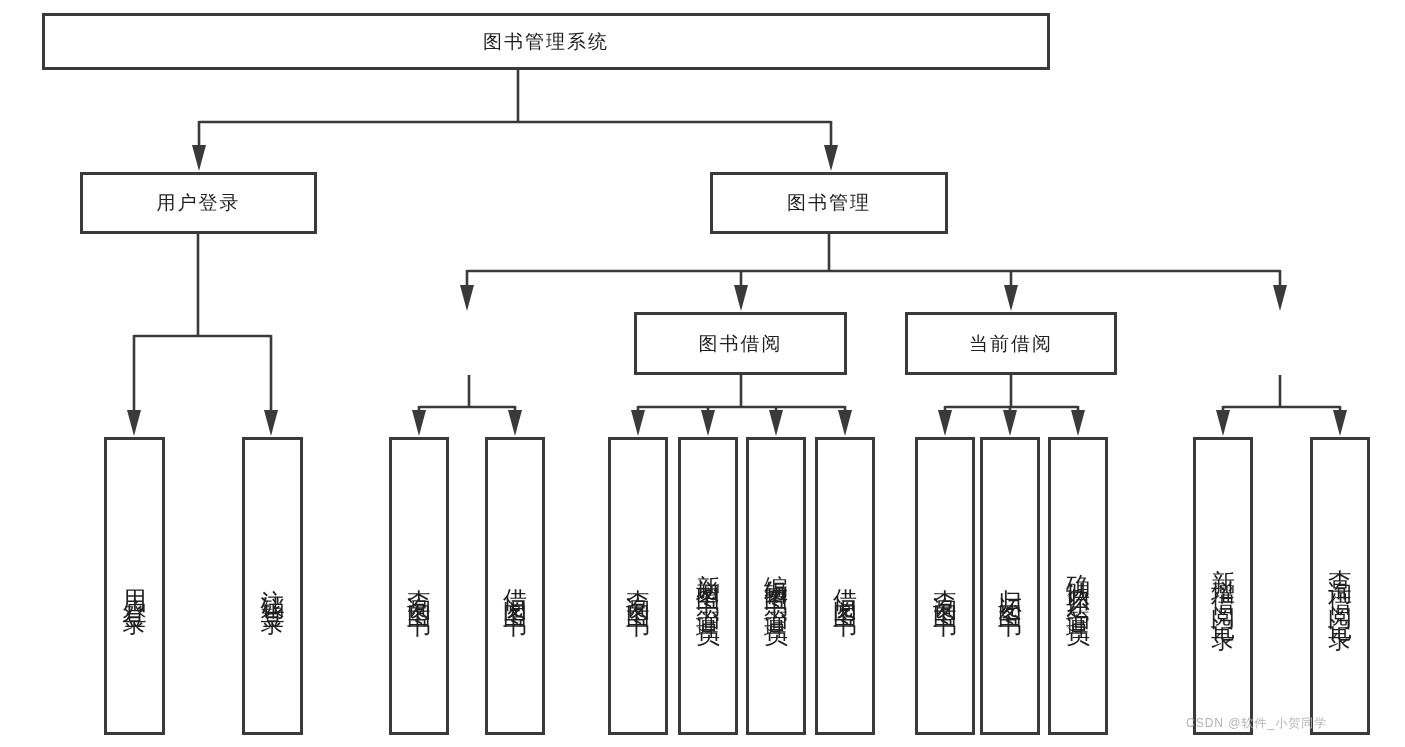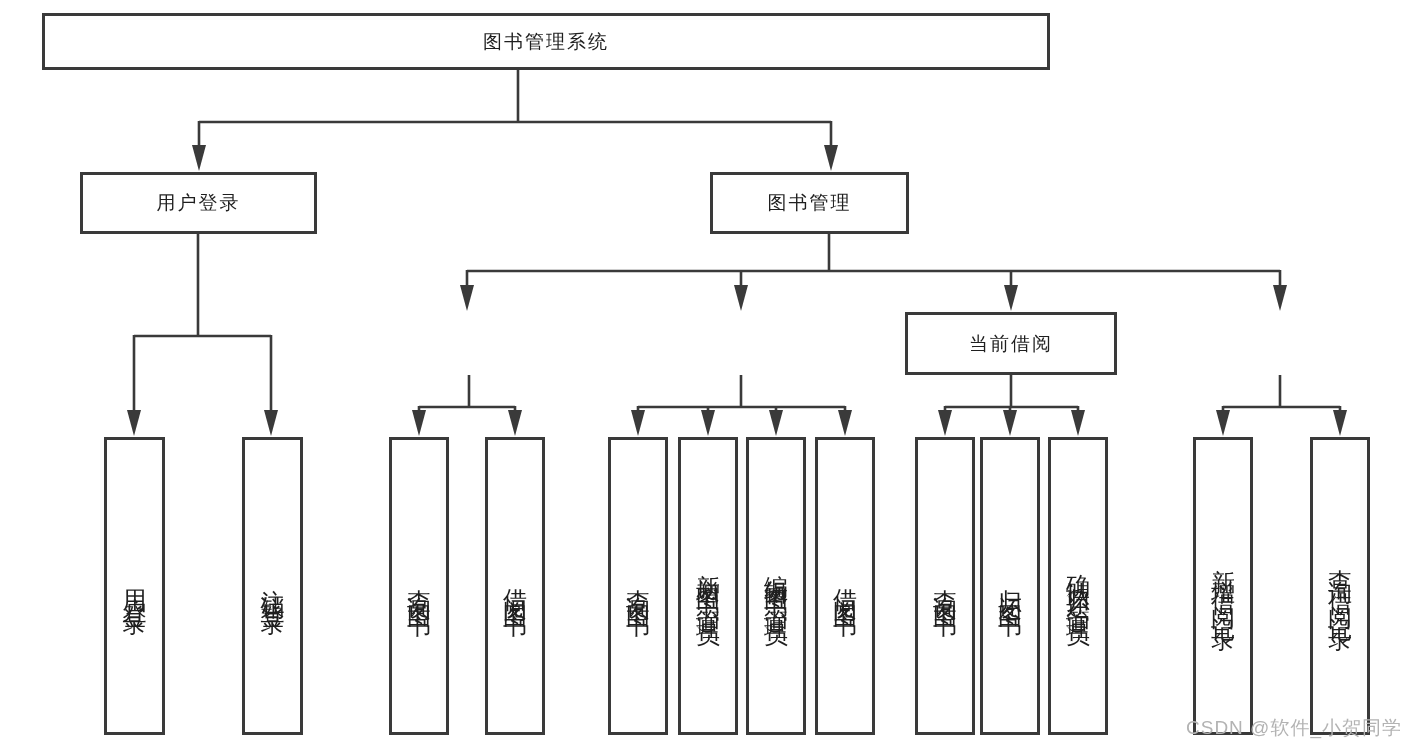--- a/index.html
+++ b/index.html
@@ -34,21 +34,21 @@
     line-height: 1;
     font-size: 24px;
     letter-spacing: 8px;
   }
   .v-box.med span { letter-spacing: 12px; }
   .v-box.long span { letter-spacing: 7px; }
   #watermark {
     position: absolute;
     left: 1186px;
     top: 715px;
-    font-size: 19px;
+    font-size: 12px;
     letter-spacing: 1px;
     color: #b3b3b3;
     white-space: nowrap;
     z-index: 3;
   }
 </style>
 </head>
 <body>
 
 <div id="canvas">
@@ -96,22 +96,23 @@
       <polygon points="1003,410 1017,410 1010,436"></polygon>
       <polygon points="1071,410 1085,410 1078,436"></polygon>
       <polygon points="1216,410 1230,410 1223,436"></polygon>
       <polygon points="1333,410 1347,410 1340,436"></polygon>
     </g>
   </svg>
 
   <div class="box h-box" style="left:12px; top:13px; width:1008px; height:57px;margin-left:30px;">图书管理系统</div>
 
   <div class="box h-box" style="left:80px; top:172px; width:237px; height:62px;">用户登录</div>
-  <div class="box h-box" style="left:710px; top:172px; width:199px; height:62px;">图书管理</div>
+  <div class="box h-box" style="left:710px; top:172px; width:238px; height:62px;">图书管理</div>
 
+  <div class="box h-box" style="left:634px; top:312px; width:213px; height:63px;">图书借阅</div>
   <div class="box h-box" style="left:905px; top:312px; width:212px; height:63px;">当前借阅</div>
 
   <div class="box v-box" style="left:104px; top:437px; width:61px; height:298px;">
     <span>用户登录</span>
   </div>
   <div class="box v-box" style="left:242px; top:437px; width:61px; height:298px;">
     <span>注销登录</span>
   </div>
 
   <div class="box v-box" style="left:389px; top:437px; width:60px; height:298px;">

